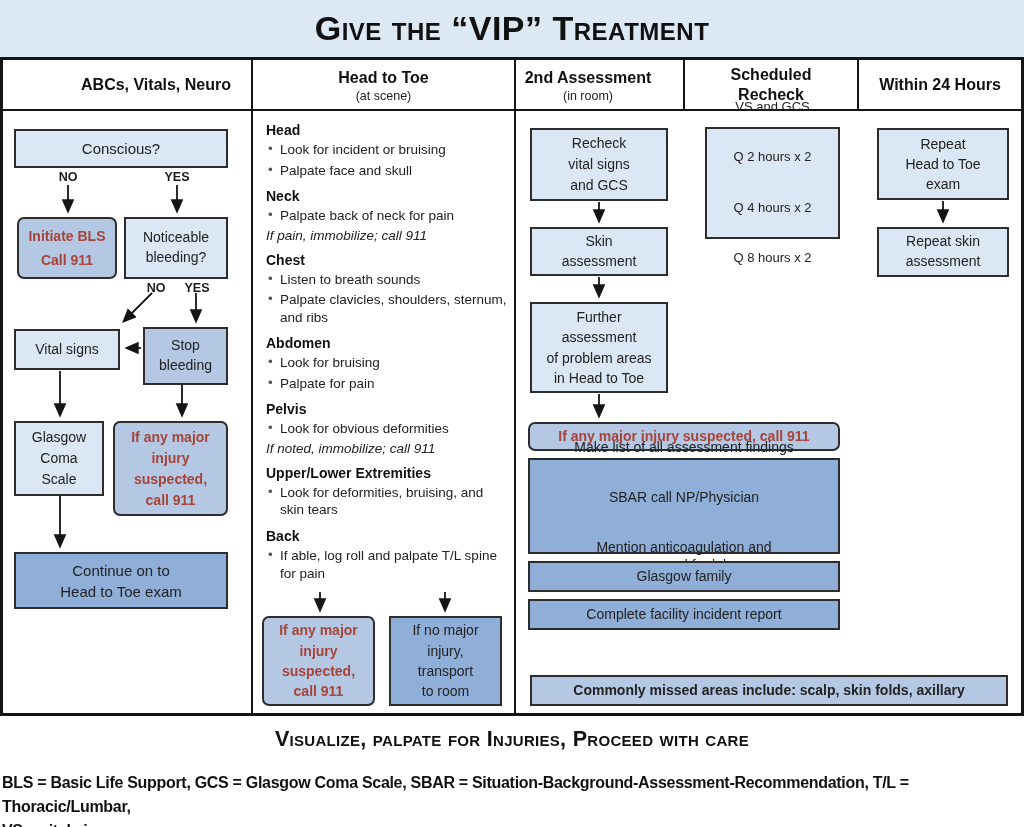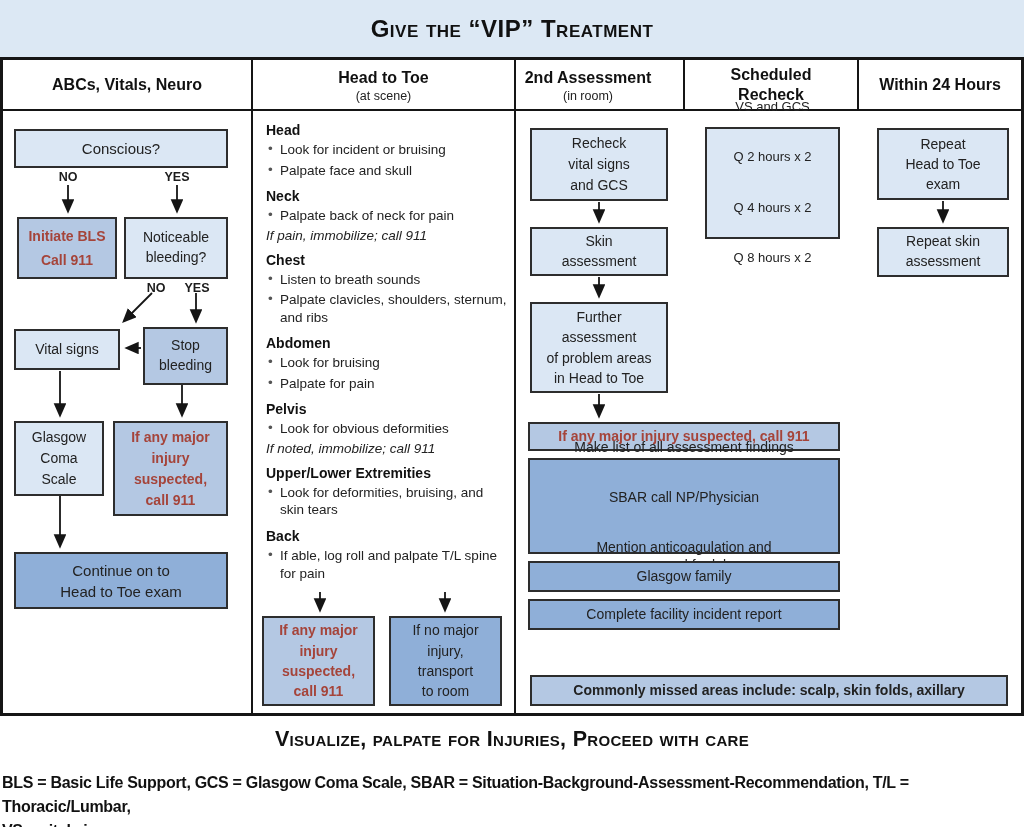--- a/index.html
+++ b/index.html
@@ -3,37 +3,37 @@
 <meta charset="utf-8">
 <style>
   html,body{margin:0;padding:0;background:#fff;}
   .page{
     position:relative;width:1024px;height:827px;background:#fff;overflow:hidden;
     font-family:"Liberation Sans", sans-serif;color:#262626;
   }
   .abs{position:absolute;}
   
   .title-band{left:0;top:0;width:1024px;height:57px;background:#dce8f4;display:flex;align-items:center;justify-content:center;}
-  .page-title{font-size:24px;font-weight:800;font-variant:small-caps;letter-spacing:.5px;color:#111;margin:0;}
+  .page-title{font-size:34px;font-weight:800;font-variant:small-caps;letter-spacing:.5px;color:#111;margin:0;}
   
   .table-frame{left:0;top:57px;width:1024px;height:659px;border:3px solid #151515;box-sizing:border-box;background:transparent;}
   .vline,.hline{background:#151515;}
   
   .col-header{top:60px;height:50px;display:flex;flex-direction:column;align-items:center;justify-content:center;text-align:center;}
   .col-header .main{font-weight:bold;font-size:16px;line-height:1.25;color:#111;white-space:pre-line;}
   .col-header .sub{font-size:12.5px;color:#222;margin-top:1px;}
   
   .box{
     box-sizing:border-box;border:2px solid #2d2d2d;display:flex;align-items:center;justify-content:center;
     text-align:center;white-space:pre-line;font-size:14px;line-height:1.4;color:#222;
   }
   .light{background:#dbe7f4;}
   .mid{background:#b4c8e3;}
   .dark{background:#8fafd8;}
-  .red{color:#a5443a;font-weight:600;}
+  .red{color:#a5443a;font-weight:600;border-radius:7px;}
   .yn{font-size:12.5px;font-weight:bold;color:#1c1c1c;text-align:center;width:36px;}
   
   .htt{left:266px;top:122px;width:242px;}
   .htt-h{font-weight:bold;font-size:14px;color:#111;margin:9px 0 3px;}
   .htt-h.first{margin-top:0;}
   .htt-b{position:relative;font-size:13.5px;line-height:1.3;margin:3px 0;padding-left:14px;color:#222;}
   .htt-b::before{content:"\2022";position:absolute;left:2px;top:-1px;color:#555;}
   .htt-n{font-style:italic;font-size:13.5px;margin:3px 0;color:#222;}
   
   .mk{width:100%;text-align:center;}
@@ -54,21 +54,21 @@
     <h1 class="page-title">Give the “VIP” Treatment</h1>
   </div>
 
   <div class="abs table-frame"></div>
   <div class="abs hline" style="left:0;top:109px;width:1024px;height:2px;"></div>
   <div class="abs vline" style="left:251px;top:57px;width:2px;height:659px;"></div>
   <div class="abs vline" style="left:514px;top:57px;width:2px;height:659px;"></div>
   <div class="abs vline" style="left:683px;top:57px;width:2px;height:54px;"></div>
   <div class="abs vline" style="left:857px;top:57px;width:2px;height:54px;"></div>
 
-  <div class="abs col-header" style="left:3px;width:248px;">
+  <div class="abs col-header" style="left:3px;width:248px;padding-left:29px;">
     <div class="main">ABCs, Vitals, Neuro</div>
   </div>
   <div class="abs col-header" style="left:253px;width:261px;">
     <div class="main">Head to Toe</div>
     <div class="sub">(at scene)</div>
   </div>
   <div class="abs col-header" style="left:516px;width:144px;">
     <div class="main">2nd Assessment</div>
     <div class="sub">(in room)</div>
   </div>

